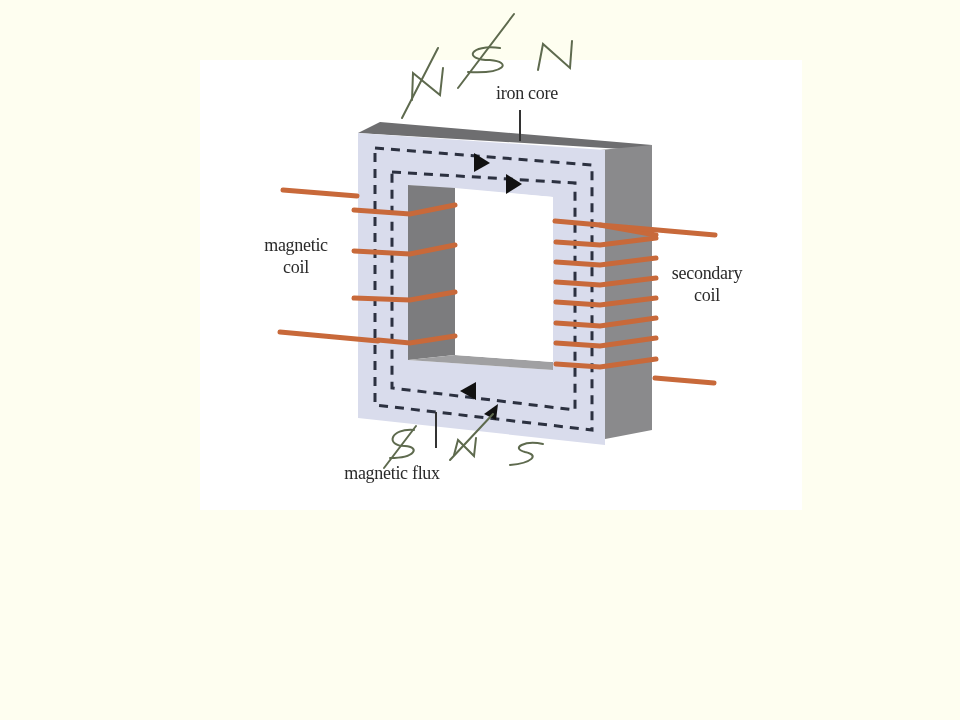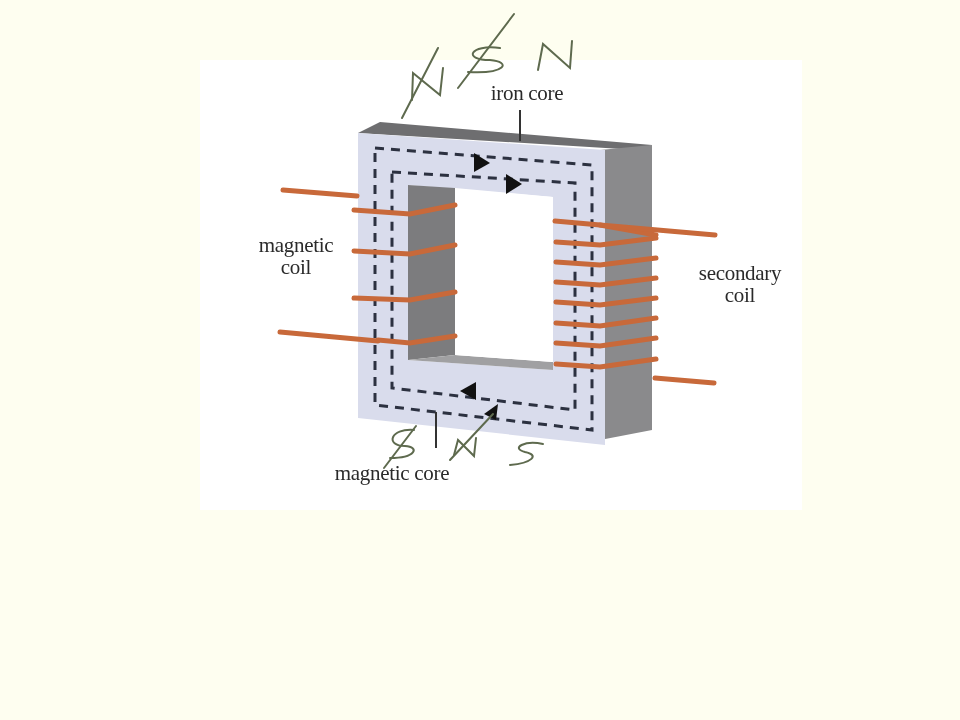--- a/index.html
+++ b/index.html
@@ -1,19 +1,19 @@
 <!DOCTYPE html>
 <html><head>
   <meta charset="utf-8">
   <style>
     html, body { margin:0; padding:0; }
     body { width:960px; height:720px; background:#FEFEF0; position:relative; overflow:hidden; font-family:"Liberation Serif", serif; }
     .panel { position:absolute; left:200px; top:60px; width:602px; height:450px; background:#FFFFFF; }
     .diagram { position:absolute; left:0; top:0; width:960px; height:720px; }
-    .label { position:absolute; color:#2a2a2a; font-family:"Liberation Serif", serif; font-size:21px; line-height:22px; text-align:center; letter-spacing:-0.3px; }
+    .label { position:absolute; color:#2a2a2a; font-family:"Liberation Serif", serif; font-size:18px; line-height:22px; text-align:center; letter-spacing:-0.3px; }
   </style>
 </head>
 <body>
 
 <div class="panel"></div>
 
 <svg class="diagram" viewBox="0 0 960 720" xmlns="http://www.w3.org/2000/svg">
 
   <polygon points="358,133 380,122 652,145 638,150" fill="#6E6E70"></polygon>
 
@@ -74,17 +74,17 @@
     <line x1="450" y1="460" x2="493" y2="414"></line>
     <path d="M543,444 C525,440 510,448 525,452 C540,455 532,463 510,465"></path>
   </g>
 </svg>
 
 <div class="label" style="left:474px; top:82px; width:106px;">iron core</div>
 <div class="label" style="left:246px; top:234px; width:100px;">
   <div>magnetic</div>
   <div>coil</div>
 </div>
-<div class="label" style="left:680px; top:262px; width:120px;">
+<div class="label" style="left:647px; top:262px; width:120px;">
   <div>secondary</div>
   <div>coil</div>
 </div>
-<div class="label" style="left:310px; top:462px; width:164px;">magnetic core</div>
+<div class="label" style="left:310px; top:462px; width:164px;">magnetic flux</div>
 
 </body></html>

